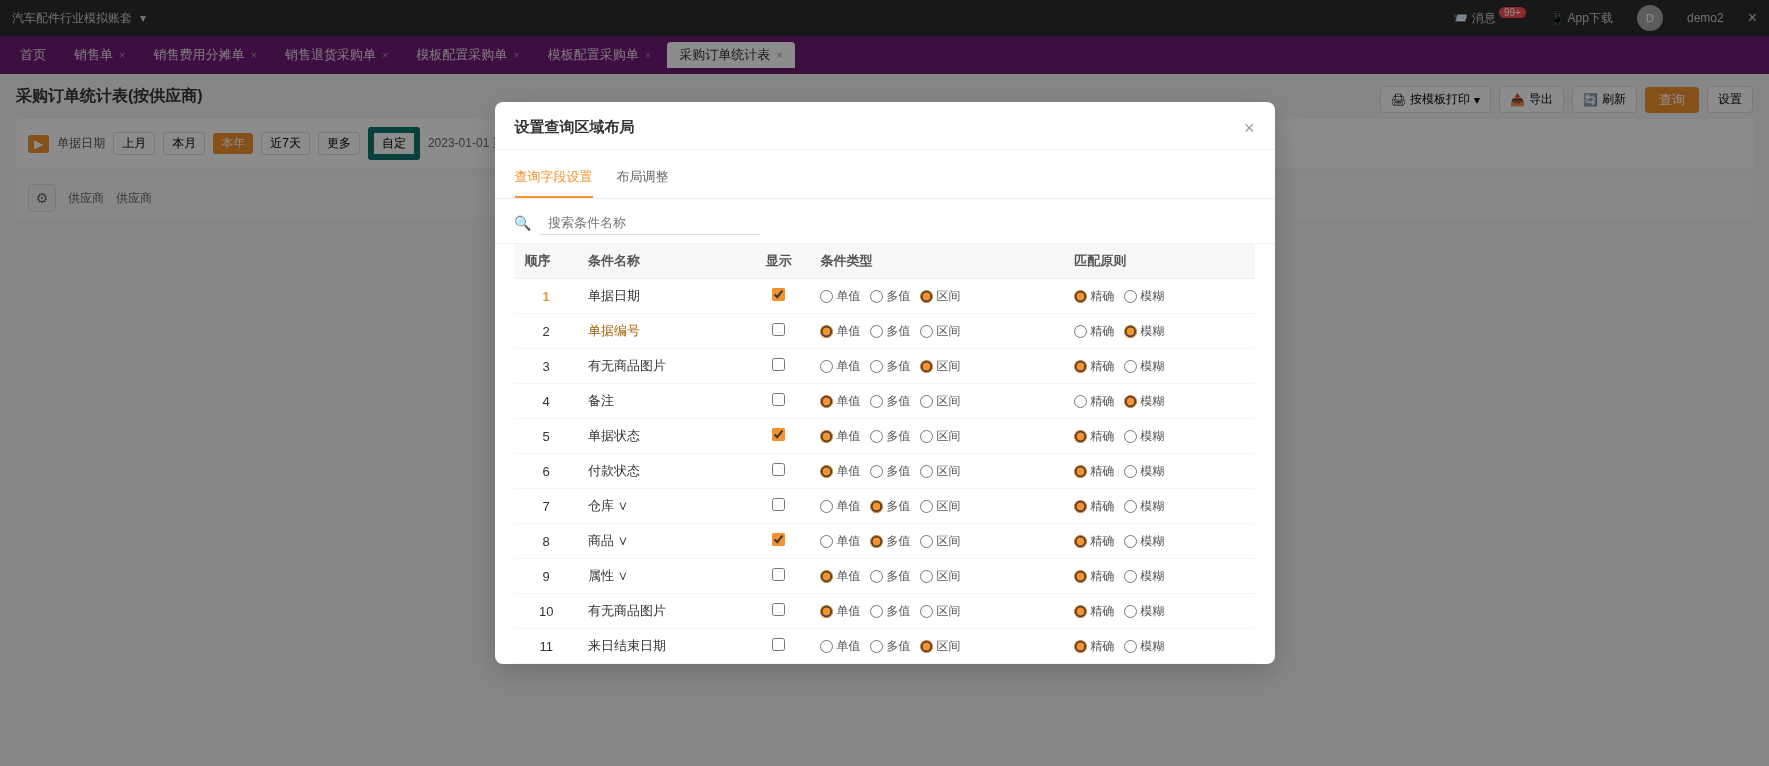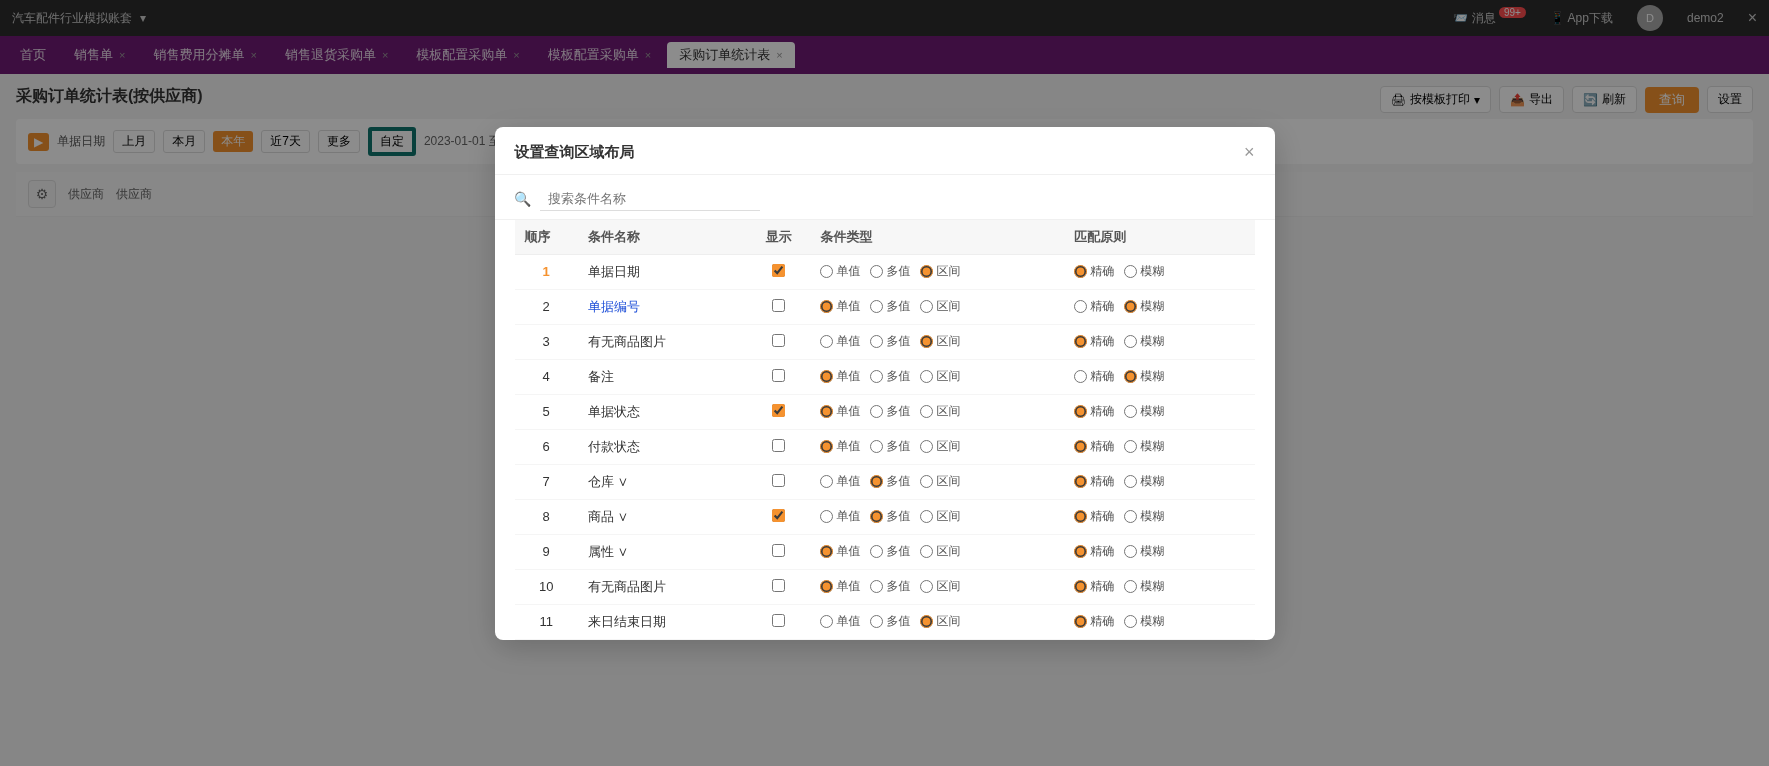--- a/index.html
+++ b/index.html
@@ -383,41 +383,49 @@
   </div>
 
   <div class="filter-bar">
     <span style="background:#f5922f;color:white;padding:2px 6px;border-radius:3px;font-size:12px;cursor:pointer;">▶</span>
     <span style="font-size:12px;color:#555;">单据日期</span>
     <button style="border:1px solid #ddd;background:white;padding:2px 8px;border-radius:3px;font-size:12px;cursor:pointer;">上月</button>
     <button style="border:1px solid #ddd;background:white;padding:2px 8px;border-radius:3px;font-size:12px;cursor:pointer;">本月</button>
     <button style="border:none;background:#f5922f;color:white;padding:2px 8px;border-radius:3px;font-size:12px;cursor:pointer;">本年</button>
     <button style="border:1px solid #ddd;background:white;padding:2px 8px;border-radius:3px;font-size:12px;cursor:pointer;">近7天</button>
     <button style="border:1px solid #ddd;background:white;padding:2px 8px;border-radius:3px;font-size:12px;cursor:pointer;">更多</button>
-    <button style="border:4px solid #0f766e;background:white;padding:2px 8px;border-radius:3px;font-size:12px;cursor:pointer;">自定</button>
+    <button style="border:6px solid #0f766e;background:white;padding:2px 8px;border-radius:3px;font-size:12px;cursor:pointer;">自定</button>
     <span class="date-range-text">2023-01-01 至 2023-12-31</span>
   </div>
 
   <div class="table-area">
     <div class="table-header-row">
       <div class="gear-btn">⚙</div>
       <span>供应商</span>
       <span>供应商</span>
     </div>
   </div>
 </div>
 
 <div class="modal-overlay">
   <div class="modal">
 
     <div class="modal-header">
       <span class="modal-title">设置查询区域布局</span>
       <span class="modal-close">×</span>
     </div>
 
+    <div class="modal-tabs">
+      <div class="modal-tab active">
+        <span>查询字段设置</span>
+      </div>
+      <div class="modal-tab">
+        <span>布局调整</span>
+      </div>
+    </div>
 
     <div class="modal-search">
       <span class="search-icon">🔍</span>
       <input type="text" placeholder="搜索条件名称" style="">
     </div>
 
     <div class="modal-table">
       <table>
         <thead>
           <tr>
@@ -457,21 +465,21 @@
                   </label>
                   <label class="radio-label">
                     <input type="radio" name="rule-0" style="">
                     <span>模糊</span>
                   </label>
                 </div>
               </td>
             </tr>
             <tr>
               <td style="text-align: center;"><span>2</span></td>
-              <td style="color: #1d4ed8;">单据编号</td>
+              <td style="color: #a16207;">单据编号</td>
               <td style="text-align: center;"><input type="checkbox" style="accent-color: rgb(245, 146, 47);"></td>
               <td>
                 <div class="radio-group">
                   <label class="radio-label">
                     <input type="radio" name="type-1" checked="" style="">
                     <span>单值</span>
                   </label>
                   <label class="radio-label">
                     <input type="radio" name="type-1" style="">
                     <span>多值</span>

